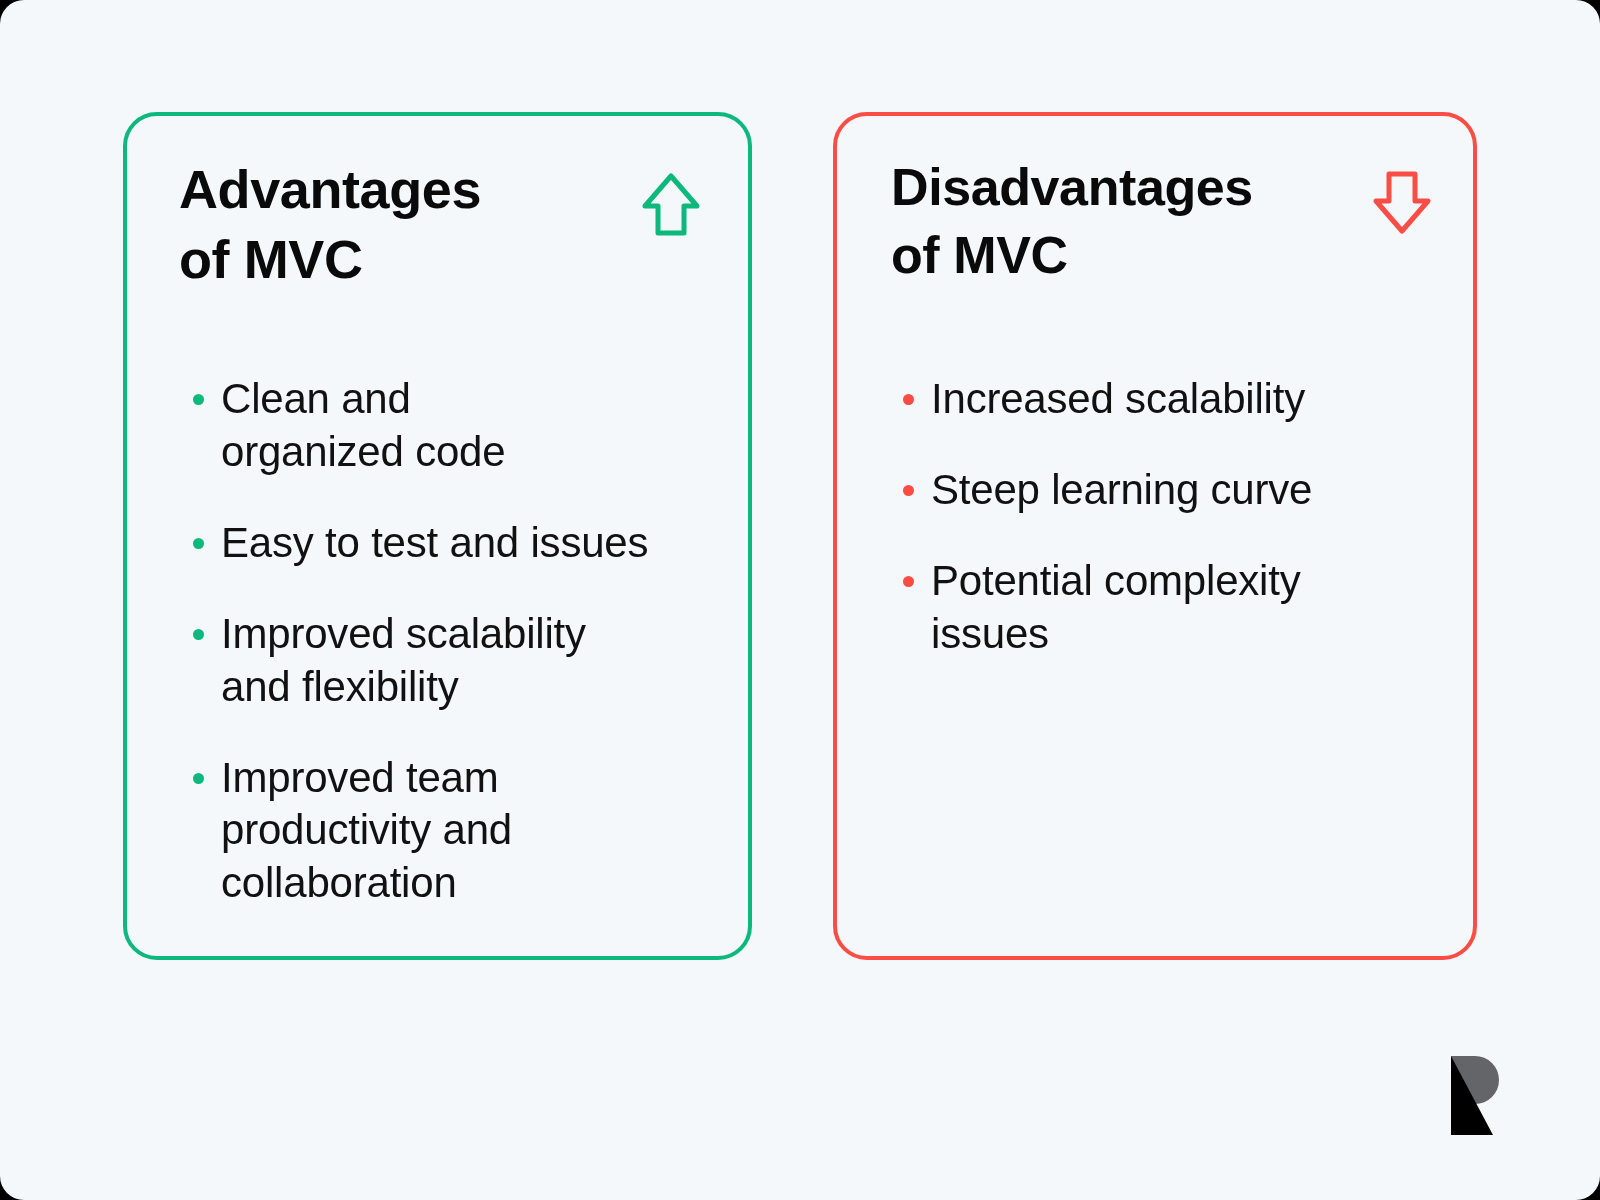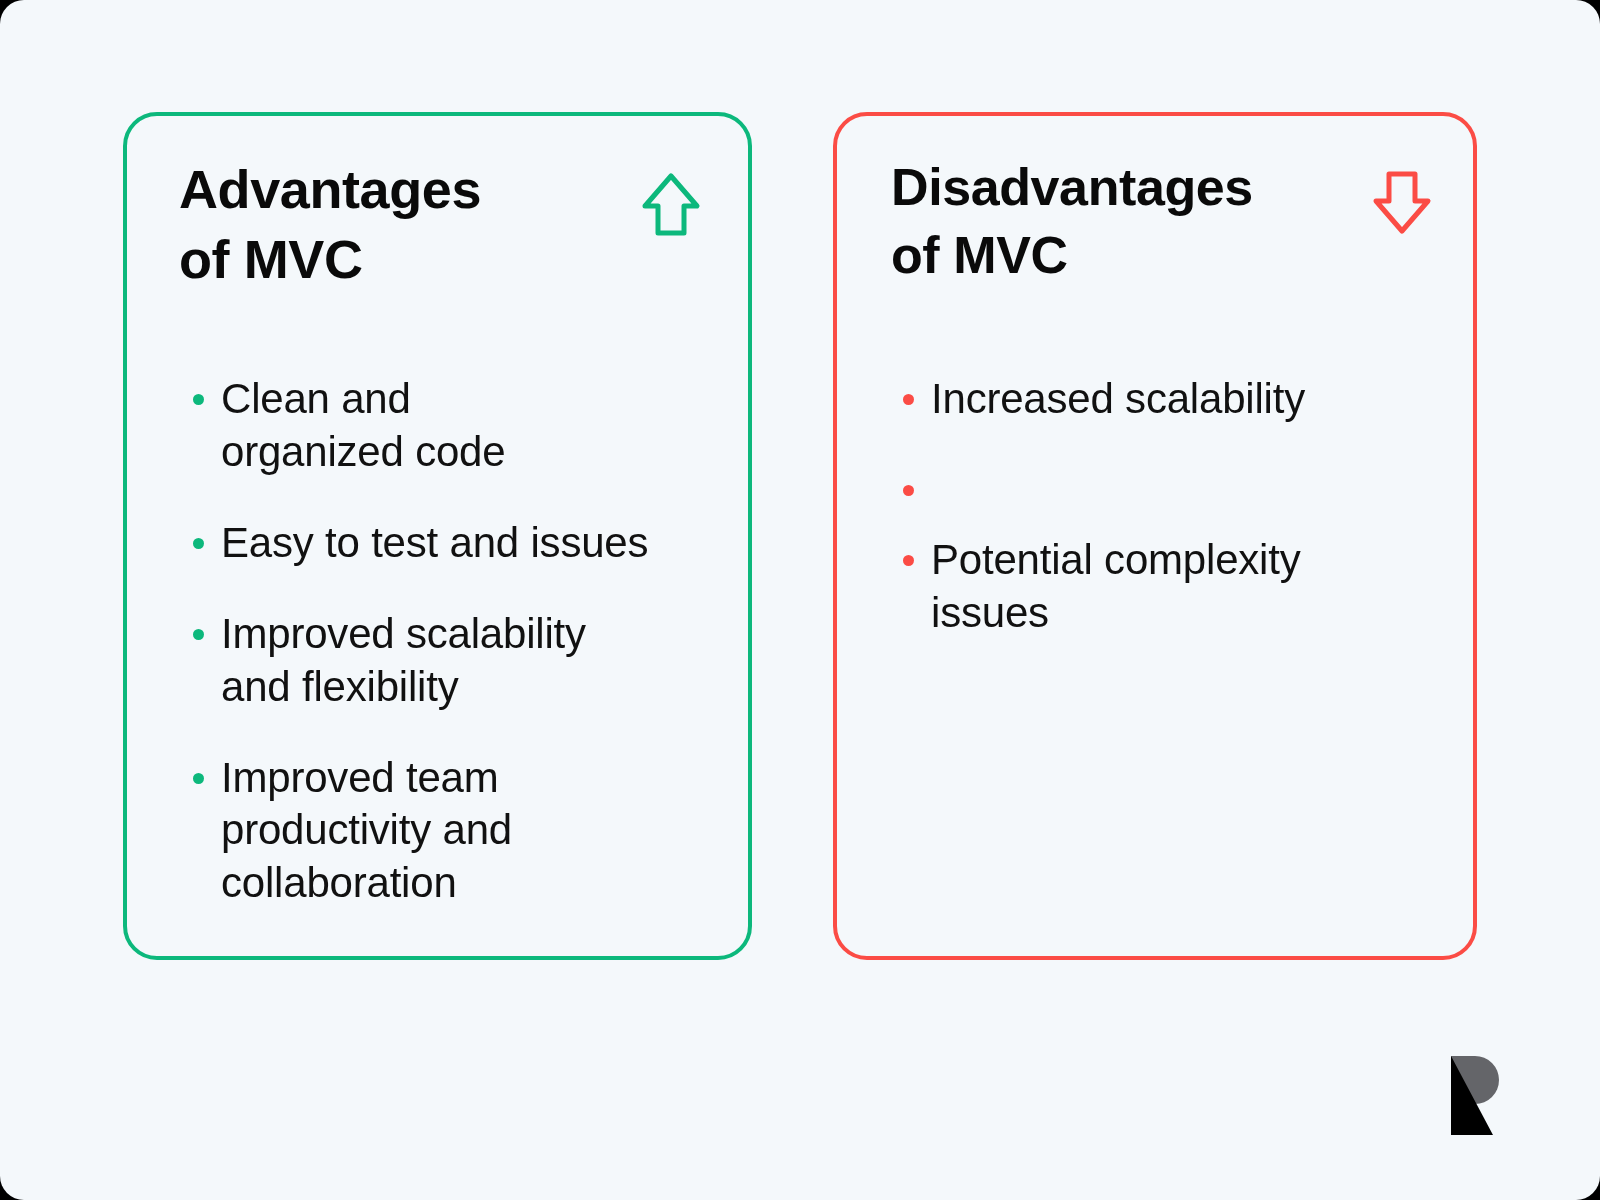--- a/index.html
+++ b/index.html
@@ -204,20 +204,21 @@
         </span>
       </div>
 
       <ul class="bullet-list">
         <li class="bullet-item">
           <span class="bullet-dot"></span>
           <span class="bullet-text">Increased scalability</span>
         </li>
         <li class="bullet-item">
           <span class="bullet-dot"></span>
+          <span class="bullet-text">Steep learning curve</span>
         </li>
         <li class="bullet-item">
           <span class="bullet-dot"></span>
           <span class="bullet-text">Potential complexity
 issues</span>
         </li>
       </ul>
 
     </section>
 

